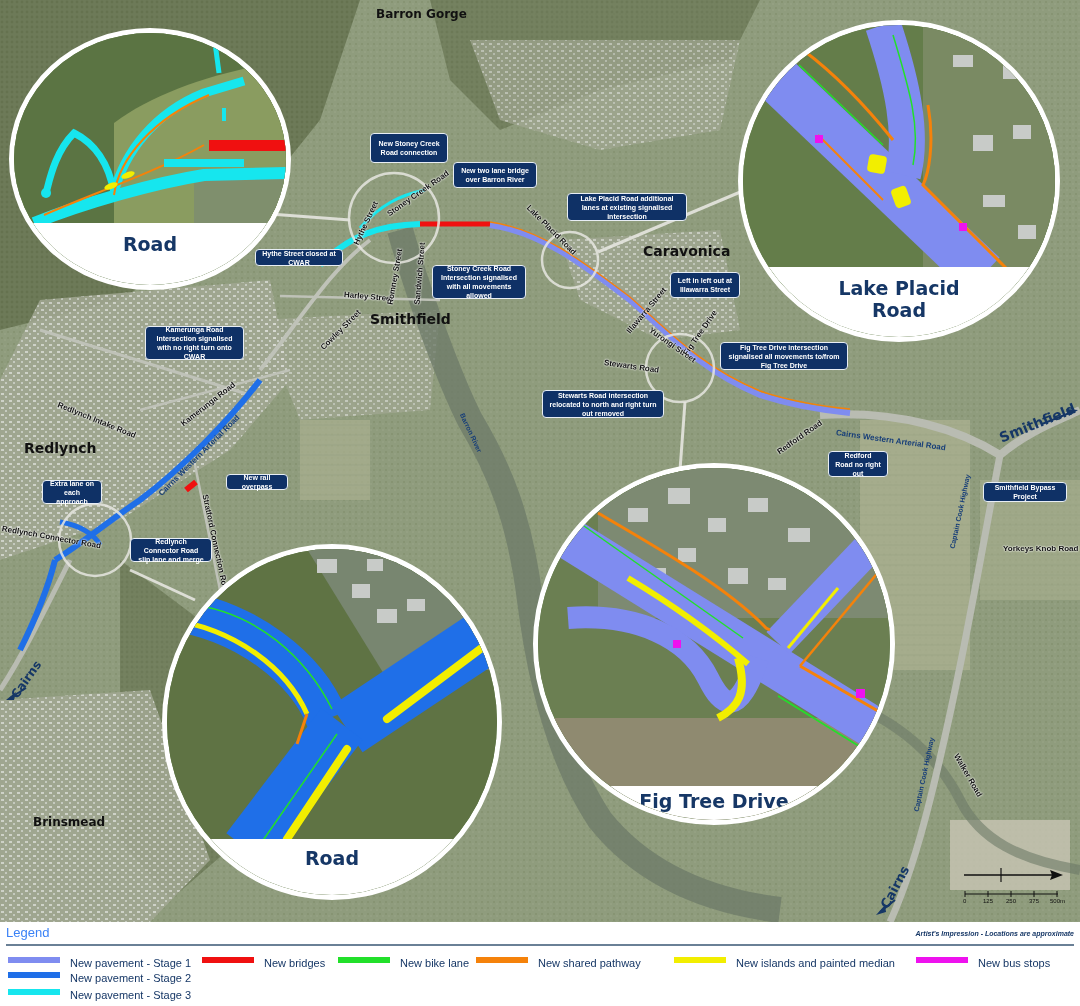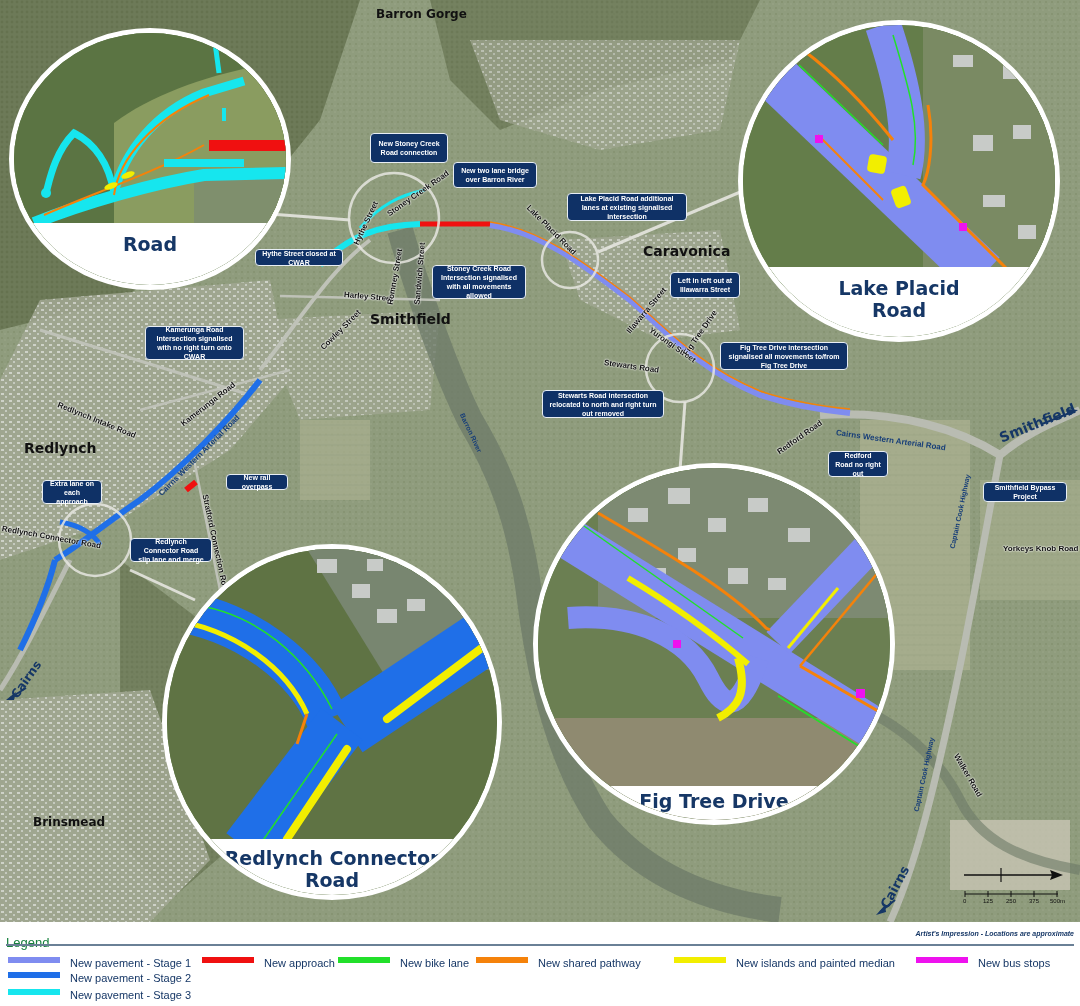--- a/index.html
+++ b/index.html
@@ -8,21 +8,21 @@
   .map svg.base{position:absolute;left:0;top:0;}
   .place{position:absolute;font-weight:bold;color:#111;font-family:"DejaVu Sans",sans-serif;white-space:nowrap;}
   .place.big{font-size:14px;}
   .street{position:absolute;font-size:8px;color:#111;font-weight:bold;white-space:nowrap;text-shadow:0 0 2px #fff,0 0 2px #fff;transform-origin:left center;}
   .road-blue{position:absolute;font-size:9px;color:#173e78;font-weight:bold;white-space:nowrap;transform-origin:left center;}
   .callout{position:absolute;background:#0f3166;color:#fff;font-size:7px;font-weight:bold;line-height:9px;text-align:center;border:1.5px solid #e8eef5;border-radius:4px;padding:4px 6px;box-sizing:border-box;display:flex;align-items:center;justify-content:center;}
   .inset{position:absolute;border-radius:50%;border:5px solid #fff;overflow:hidden;box-sizing:border-box;background:#5d7a45;}
   .inset .title{position:absolute;left:0;width:100%;background:#fff;text-align:center;color:#163766;font-weight:bold;font-family:"DejaVu Sans",sans-serif;}
   .dir{position:absolute;color:#163766;font-weight:bold;font-size:15px;font-family:"DejaVu Sans",sans-serif;white-space:nowrap;transform-origin:left center;}
   .legend{position:absolute;left:0;top:922px;width:1080px;height:84px;background:#fff;}
-  .legend .lt{position:absolute;left:6px;top:13px;font-size:13px;color:#15803d;}
+  .legend .lt{position:absolute;left:6px;top:3px;font-size:13px;color:#3b82f6;}
   .legend .note{position:absolute;right:6px;top:8px;font-size:7px;font-style:italic;font-weight:bold;color:#163766;}
   .legend .rule{position:absolute;left:6px;right:6px;top:22px;height:2px;background:#6a8096;}
   .lg-item{position:absolute;display:flex;font-size:11px;color:#163766;}
   .lg-swatch{width:52px;height:6px;margin-right:10px;}
 </style>
 </head>
 <body>
 
 <div class="map">
   <svg class="base" width="1080" height="922" viewBox="0 0 1080 922">
@@ -265,21 +265,20 @@
       <path d="M180,180 L330,80" stroke="#1f6fe8" stroke-width="56" fill="none"></path>
       <path d="M175,175 L80,300" stroke="#1f6fe8" stroke-width="52" fill="none"></path>
       <path d="M20,55 C90,62 140,110 165,160" stroke="#22e02a" stroke-width="1.5" fill="none"></path>
       <path d="M0,70 C70,80 120,120 140,165" stroke="#f2ee00" stroke-width="5" fill="none"></path>
       <path d="M220,170 L320,95" stroke="#f2ee00" stroke-width="8" stroke-linecap="round" fill="none"></path>
       <path d="M180,200 L120,290" stroke="#f2ee00" stroke-width="8" stroke-linecap="round" fill="none"></path>
       <path d="M170,185 L90,300" stroke="#22e02a" stroke-width="1.5" fill="none"></path>
       <path d="M140,165 L130,195" stroke="#f5820a" stroke-width="3" fill="none"></path>
     </svg>
     <div class="title" style="top:290px;height:66px;font-size:19px;line-height:22px;padding-top:8px;">
-      <div>Redlynch Connector</div>
       <div>Road</div>
     </div>
   </div>
 
   <div style="position:absolute;left:958px;top:898px;width:120px;height:10px;font-size:6px;color:#111;">
     <span style="position:absolute;left:5px;">0</span>
     <span style="position:absolute;left:25px;">125</span>
     <span style="position:absolute;left:48px;">250</span>
     <span style="position:absolute;left:71px;">375</span>
     <span style="position:absolute;left:92px;">500m</span>
@@ -298,21 +297,21 @@
   <div class="lg-item" style="left:8px;top:50px;">
     <span class="lg-swatch" style="background:#1f6fe8;"></span>
     <span>New pavement - Stage 2</span>
   </div>
   <div class="lg-item" style="left:8px;top:67px;">
     <span class="lg-swatch" style="background:#16e6ee;"></span>
     <span>New pavement - Stage 3</span>
   </div>
   <div class="lg-item" style="left:202px;top:35px;">
     <span class="lg-swatch" style="background:#f01010;"></span>
-    <span>New approach</span>
+    <span>New bridges</span>
   </div>
   <div class="lg-item" style="left:332px;top:35px;padding-left:6px;">
     <span class="lg-swatch" style="background:#22e02a;"></span>
     <span>New bike lane</span>
   </div>
   <div class="lg-item" style="left:476px;top:35px;">
     <span class="lg-swatch" style="background:#f5820a;"></span>
     <span>New shared pathway</span>
   </div>
   <div class="lg-item" style="left:674px;top:35px;">

